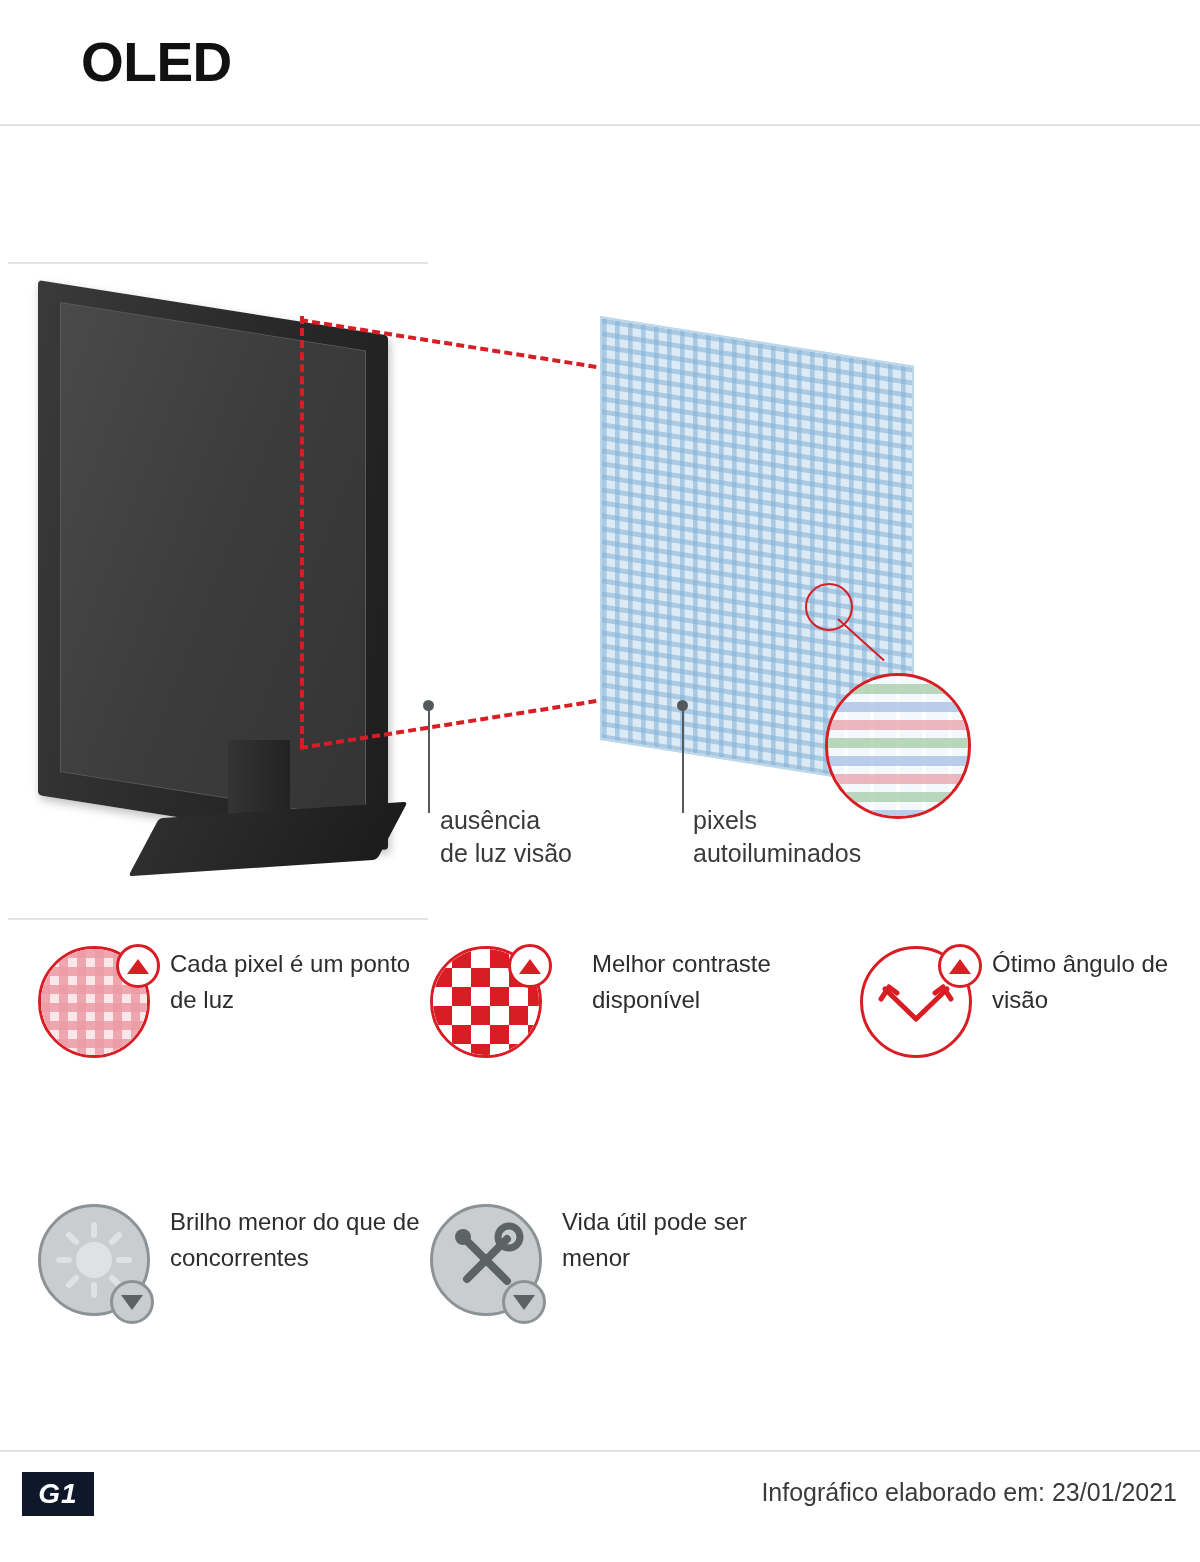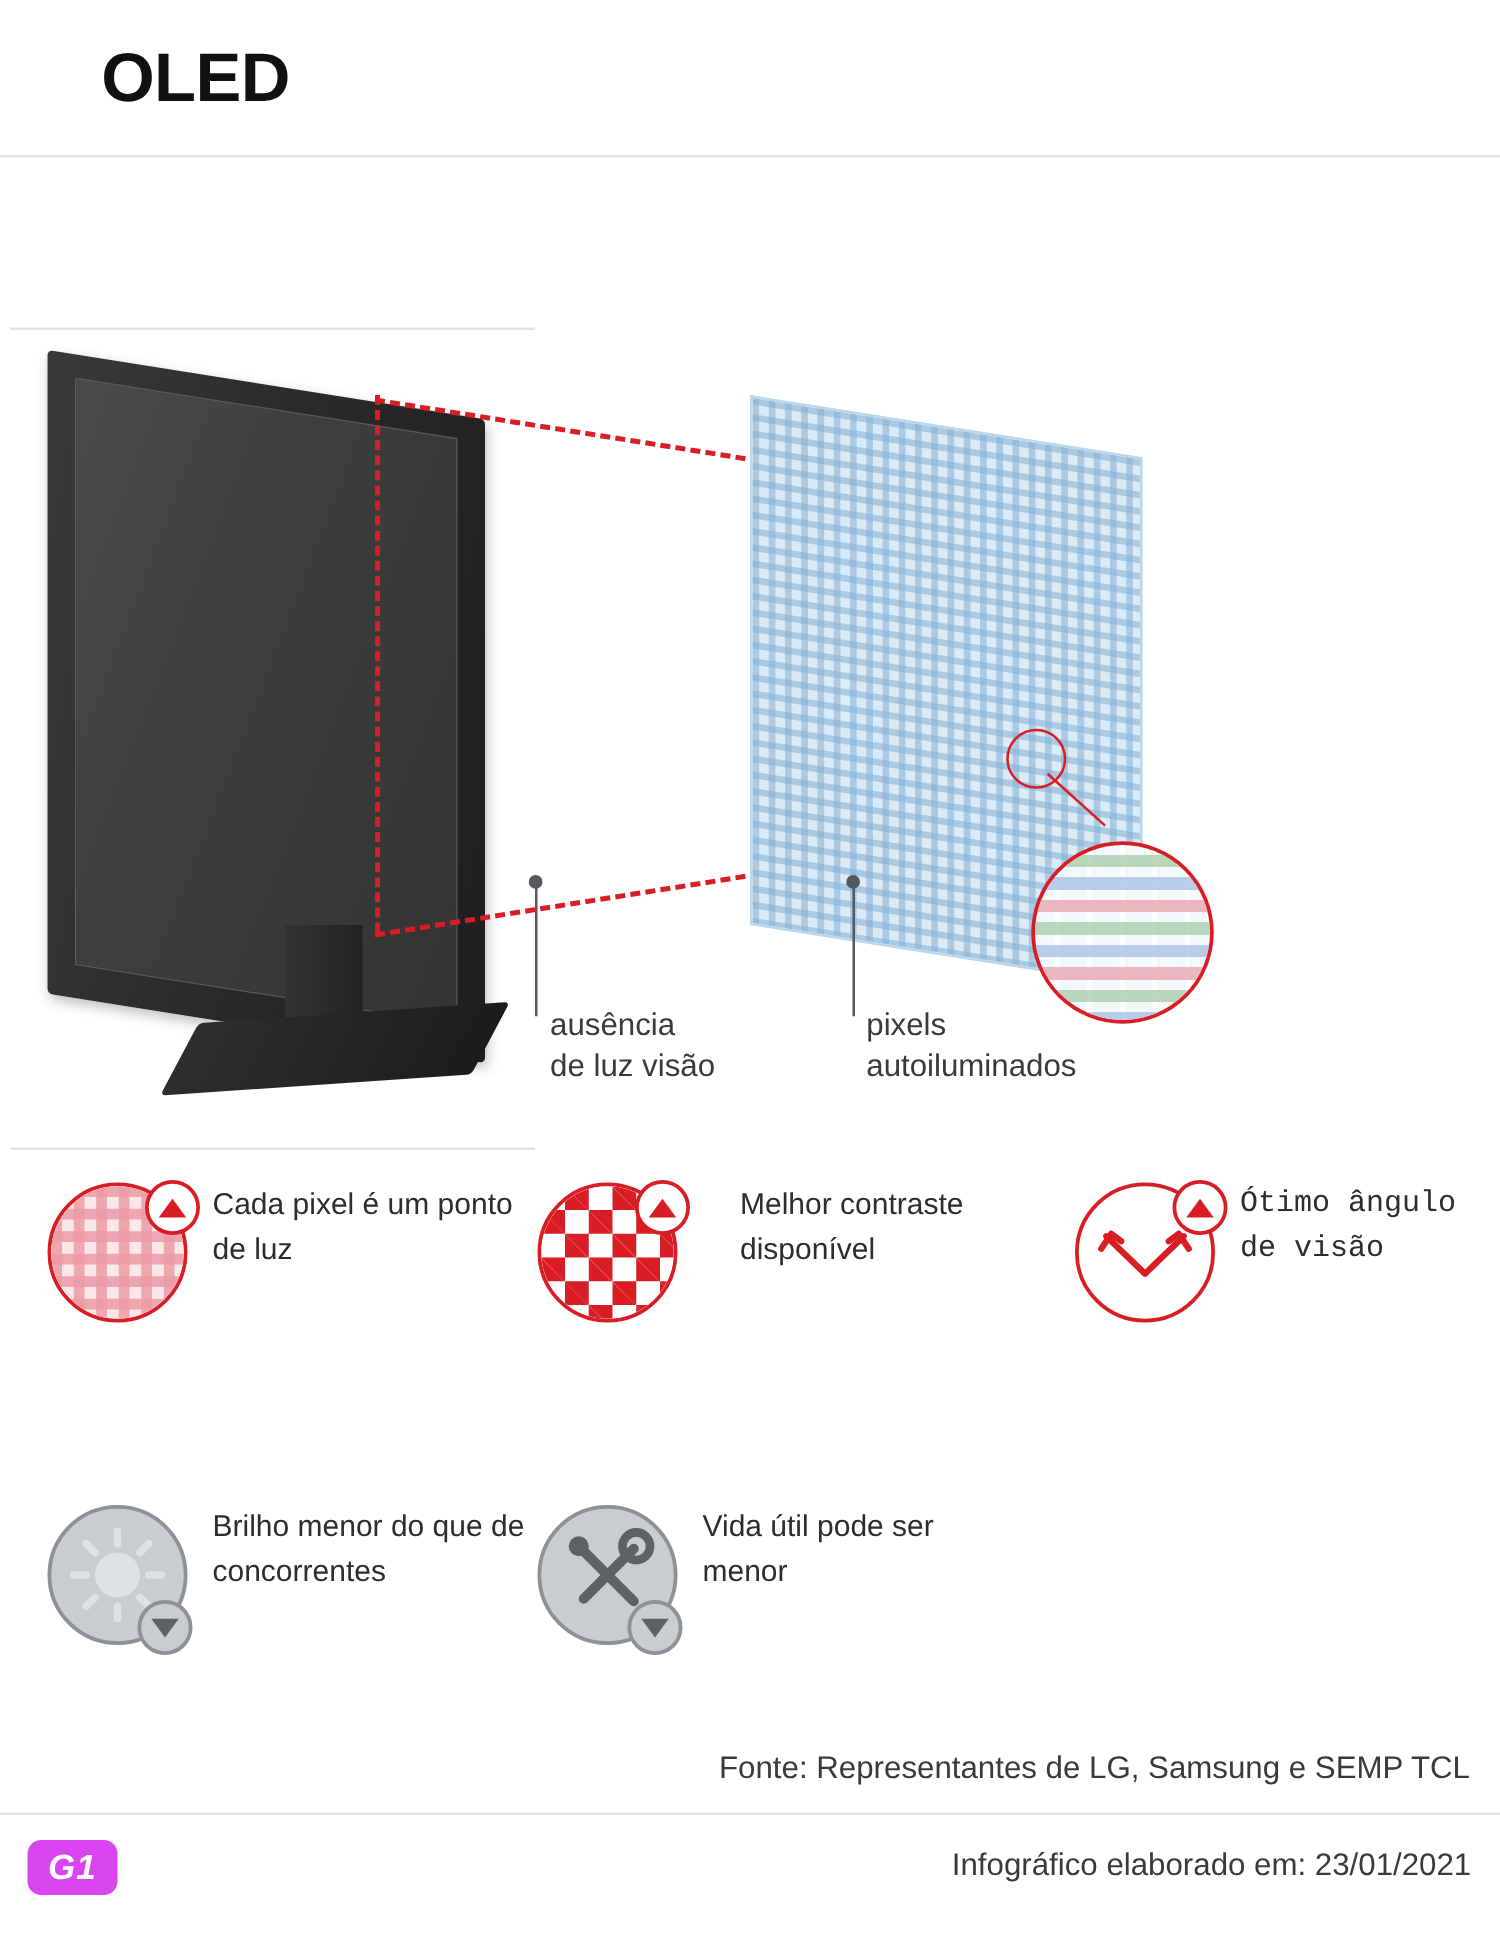--- a/index.html
+++ b/index.html
@@ -365,22 +365,22 @@
     font-size: 25px;
     color: #3a3a3a;
     text-align: right;
   }
   .g1 {
     position: absolute;
     left: 22px;
     top: 1472px;
     width: 72px;
     height: 44px;
-    background: #d946ef;
-    border-radius: 11px;
+    background: #0f172a;
+    border-radius: 0;
     color: #ffffff;
     font-size: 28px;
     font-weight: bold;
     font-style: italic;
     display: flex;
     align-items: center;
     justify-content: center;
     letter-spacing: 1px;
   }
 
@@ -459,21 +459,21 @@
           <div class="badge-circle">
             <div class="fill-checker"></div>
           </div>
           <div class="chip">
               <div class="tri-up"></div>
             </div>
         </div>
         <div class="feat-label">Melhor contraste disponível</div>
       </div>
 
-      <div class="feat" style="left:860px; top:10px;font-family:Liberation Mono, monospace;">
+      <div class="feat" style="left:860px; top:10px;">
         <div class="feat-badge">
           <div class="badge-circle">
             <svg width="106" height="106" viewBox="0 0 106 106">
               <path d="M22 40 L53 70 L84 40" fill="none" stroke="#d81e24" stroke-width="5" stroke-linecap="round" stroke-linejoin="round"></path>
               <path d="M26 38 L18 50 M26 38 L34 44" fill="none" stroke="#d81e24" stroke-width="5" stroke-linecap="round"></path>
               <path d="M80 38 L88 50 M80 38 L72 44" fill="none" stroke="#d81e24" stroke-width="5" stroke-linecap="round"></path>
             </svg>
           </div>
           <div class="chip">
               <div class="tri-up"></div>
@@ -523,18 +523,17 @@
           </div>
           <div class="chip down">
               <div class="tri-down"></div>
             </div>
         </div>
         <div class="feat-label">Vida útil pode ser menor</div>
       </div>
     </div>
   </div>
 
-  <div class="source">Fonte: Representantes de LG, Samsung e SEMP TCL</div>
   <div class="footer-rule"></div>
   <div class="credit">Infográfico elaborado em: 23/01/2021</div>
   <div class="g1">G1</div>
 
 </div>
 
 </body></html>

